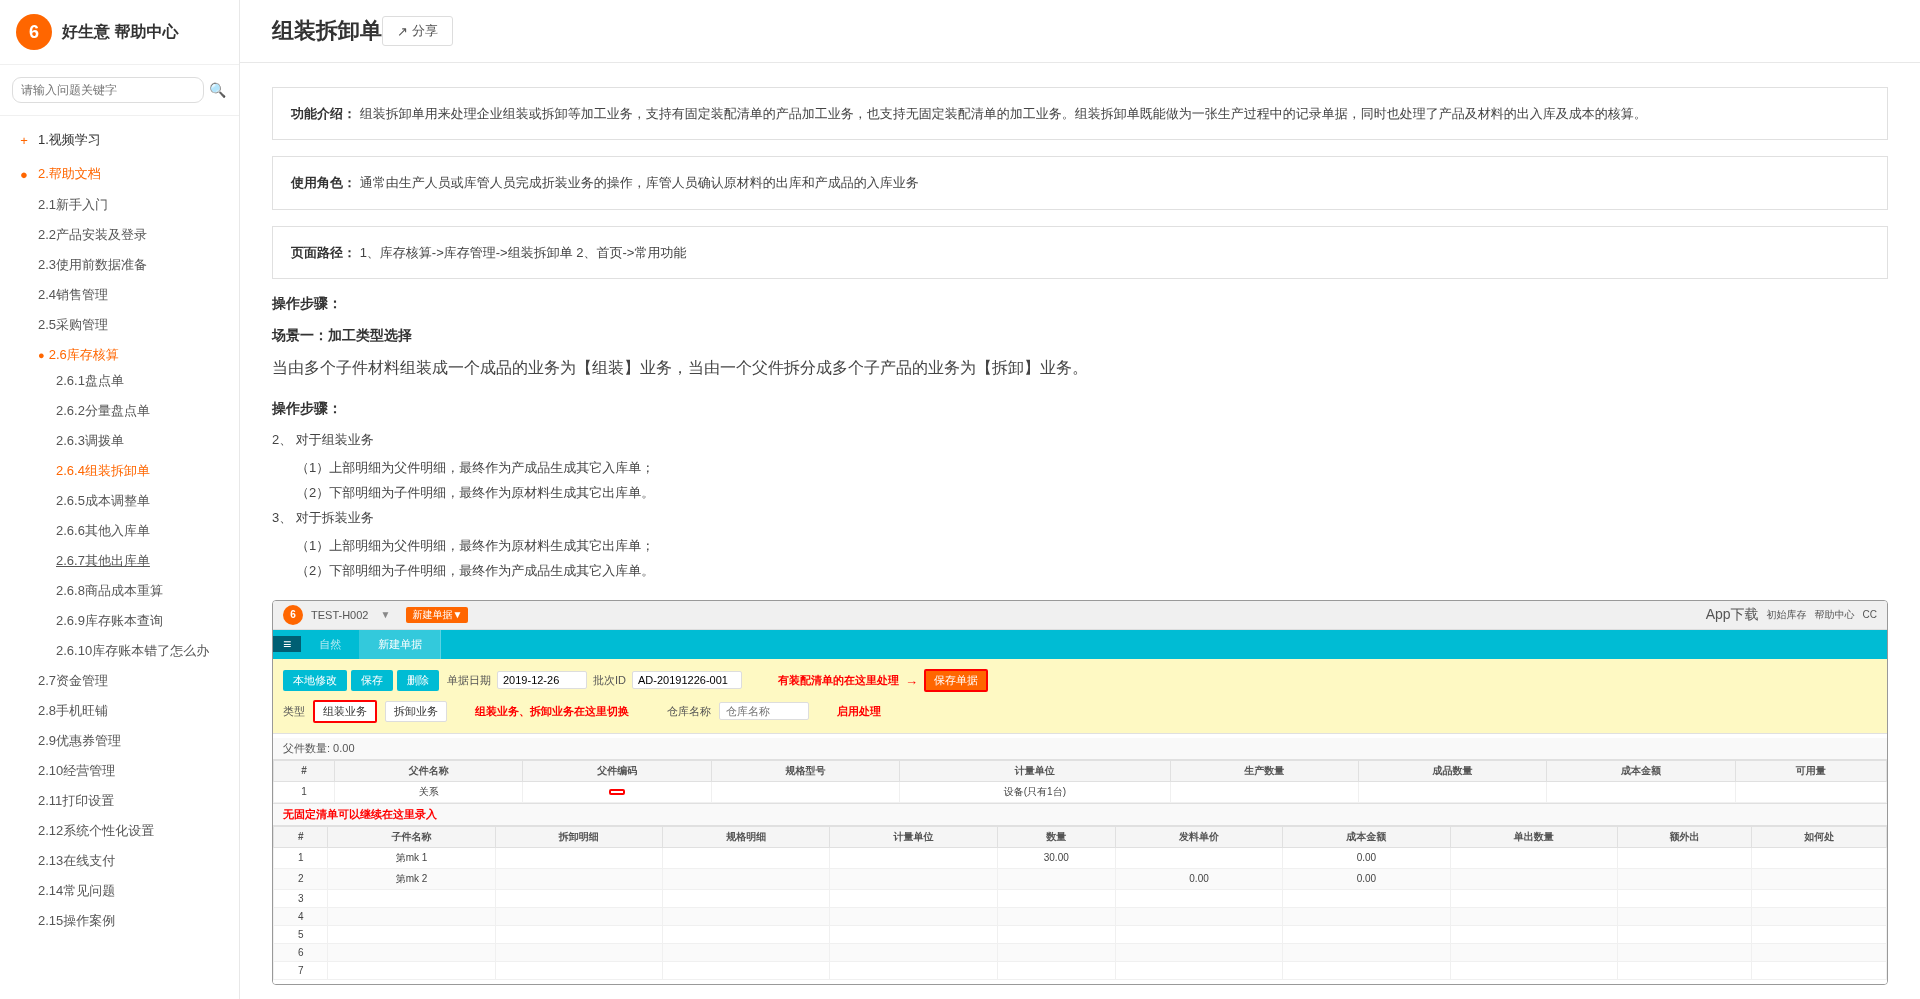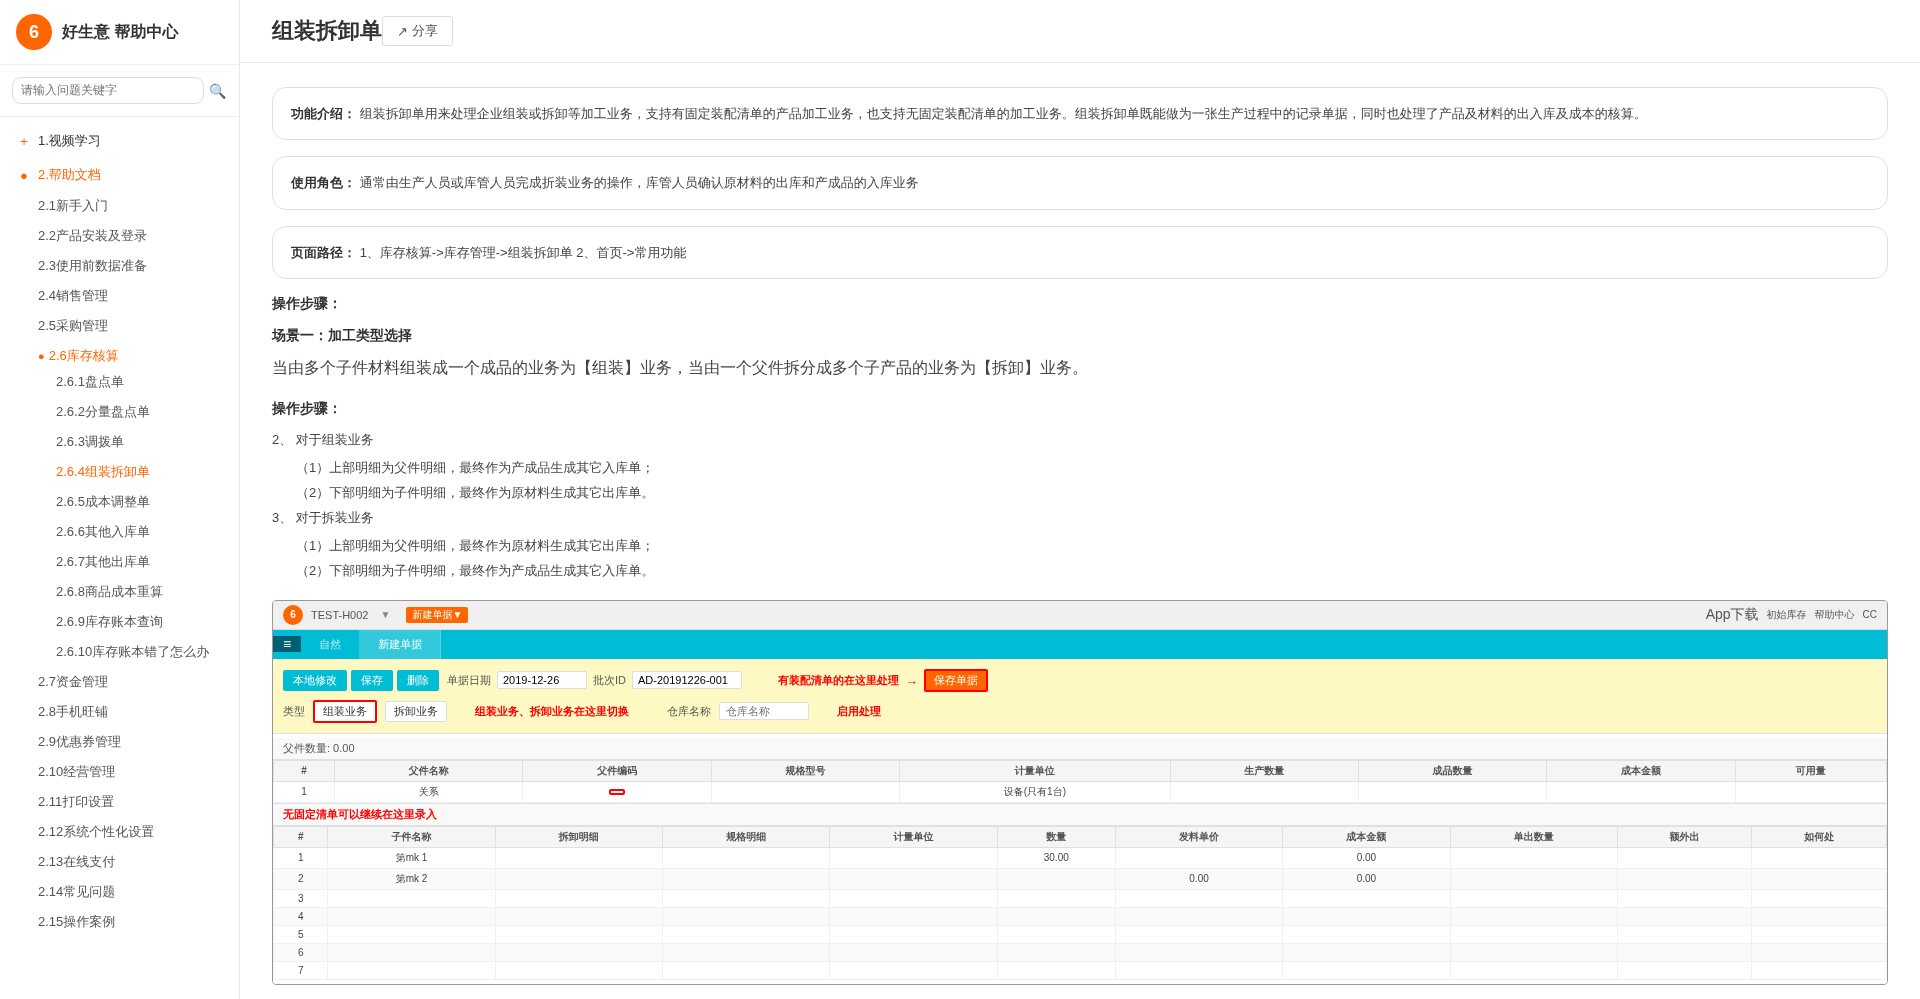--- a/index.html
+++ b/index.html
@@ -55,21 +55,20 @@
     }
 
     .search-input {
       flex: 1;
       border: 1px solid #ddd;
       border-radius: 9px;
       padding: 5px 8px;
       font-size: 12px;
       color: #999;
       outline: none;
-      font-family: Liberation Serif, serif;
     }
 
     .search-btn {
       background: none;
       border: none;
       cursor: pointer;
       color: #999;
       font-size: 14px;
     }
 
@@ -161,21 +160,21 @@
 
     .content-area {
       flex: 1;
       overflow-y: auto;
       padding: 24px 32px;
       background: #fff;
     }
 
     .info-block {
       border: 1px solid #e0e0e0;
-      border-radius: 14px;
+      border-radius: 0;
       padding: 14px 18px;
       margin-bottom: 16px;
       background: #fff;
       line-height: 1.8;
       font-size: 13px;
       color: #444;
     }
 
     .info-block .label {
       font-weight: bold;
@@ -353,21 +352,21 @@
         <div style="padding: 6px 16px 2px 38px; display:flex; align-items:center; gap:4px;">
           <span style="color:#ff6600; font-size:11px;">●</span>
           <span style="color:#ff6600; font-size:13px; cursor:pointer;">2.6库存核算</span>
         </div>
         <span class="nav-child-item" style="padding-left:56px;">2.6.1盘点单</span>
         <span class="nav-child-item" style="padding-left:56px;">2.6.2分量盘点单</span>
         <span class="nav-child-item" style="padding-left:56px;">2.6.3调拨单</span>
         <span class="nav-child-item active" style="padding-left:56px; color:#ff6600;">2.6.4组装拆卸单</span>
         <span class="nav-child-item" style="padding-left:56px;">2.6.5成本调整单</span>
         <span class="nav-child-item" style="padding-left:56px;">2.6.6其他入库单</span>
-        <span class="nav-child-item" style="padding-left:56px;">2.6.7其他出库单</span>
+        <span class="nav-child-item" style="padding-left:56px;text-decoration:underline;">2.6.7其他出库单</span>
         <span class="nav-child-item" style="padding-left:56px;">2.6.8商品成本重算</span>
         <span class="nav-child-item" style="padding-left:56px;">2.6.9库存账本查询</span>
         <span class="nav-child-item" style="padding-left:56px;">2.6.10库存账本错了怎么办</span>
         <span class="nav-child-item">2.7资金管理</span>
         <span class="nav-child-item">2.8手机旺铺</span>
         <span class="nav-child-item">2.9优惠券管理</span>
         <span class="nav-child-item">2.10经营管理</span>
         <span class="nav-child-item">2.11打印设置</span>
         <span class="nav-child-item">2.12系统个性化设置</span>
         <span class="nav-child-item">2.13在线支付</span>

